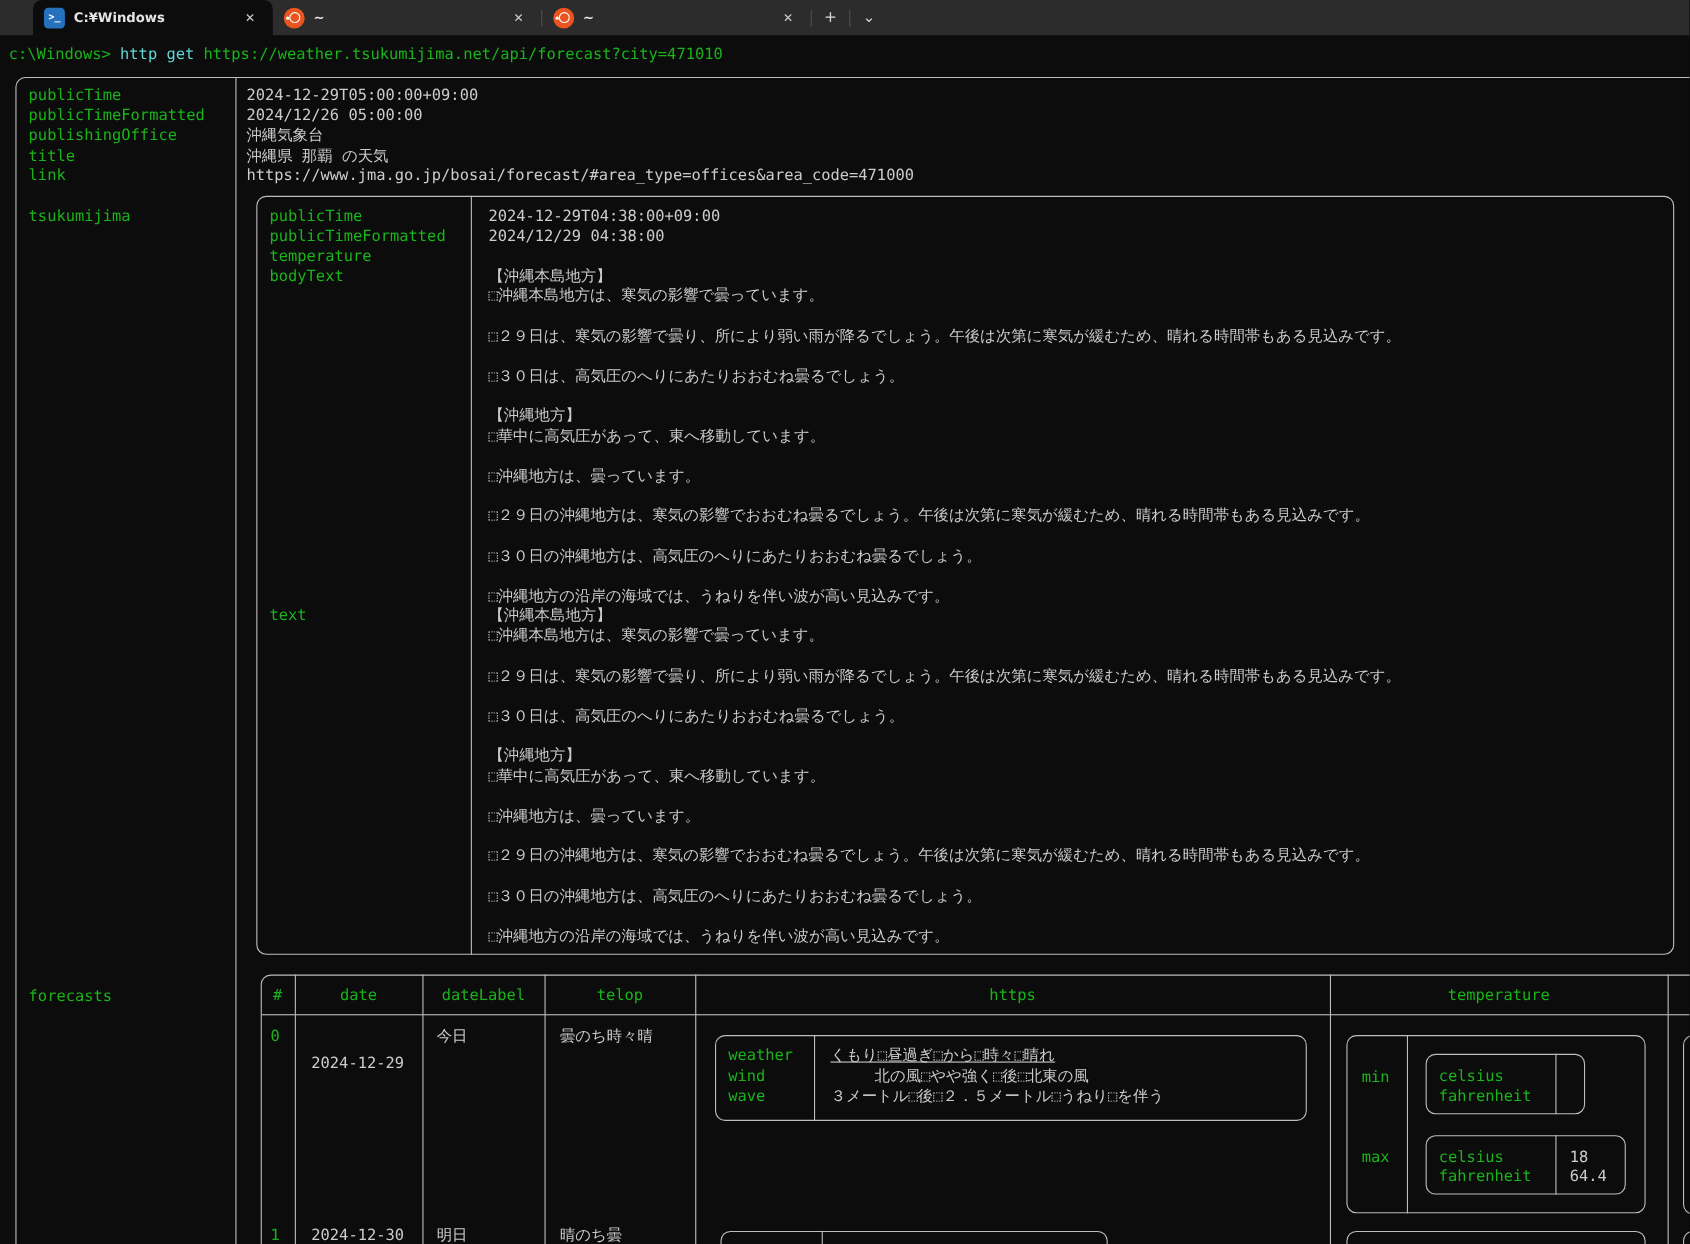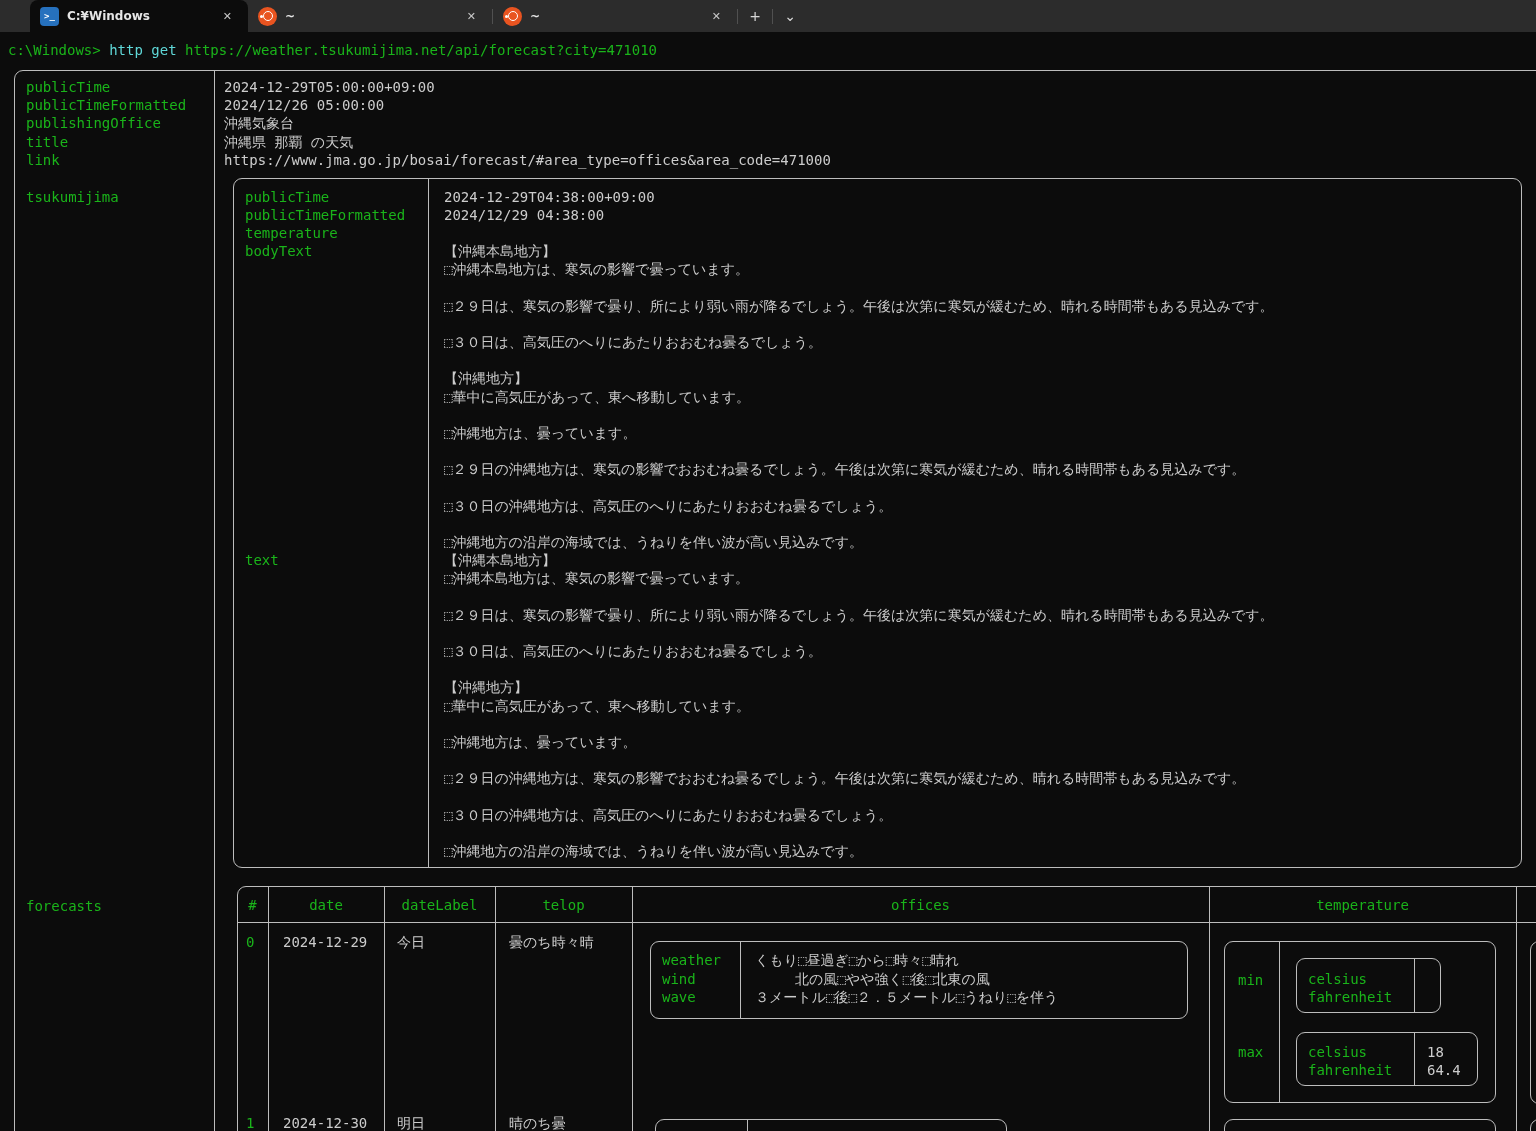--- a/index.html
+++ b/index.html
@@ -134,35 +134,35 @@
 <div class="vline" style="left:384px;top:886px;height:245px;"></div>
 <div class="vline" style="left:495px;top:886px;height:245px;"></div>
 <div class="vline" style="left:632px;top:886px;height:245px;"></div>
 <div class="vline" style="left:1209px;top:886px;height:245px;"></div>
 <div class="vline" style="left:1516px;top:886px;height:245px;"></div>
 
 <div class="t green ctr" style="left:237px;top:896px;width:31px;">#</div>
 <div class="t green ctr" style="left:268px;top:896px;width:116px;">date</div>
 <div class="t green ctr" style="left:384px;top:896px;width:111px;">dateLabel</div>
 <div class="t green ctr" style="left:495px;top:896px;width:137px;">telop</div>
-<div class="t green ctr" style="left:632px;top:896px;width:577px;">offices</div>
+<div class="t green ctr" style="left:632px;top:896px;width:577px;">https</div>
 <div class="t green ctr" style="left:1209px;top:896px;width:307px;">temperature</div>
 <div class="hline" style="left:238px;top:922px;width:1298px;"></div>
 
 <div class="t green" style="left:246px;top:933px;">0</div>
-<div class="t" style="left:283px;top:933px;">2024-12-29</div>
+<div class="t" style="left:283px;top:958px;">2024-12-29</div>
 <div class="t" style="left:397px;top:933px;">今日</div>
 <div class="t" style="left:509px;top:933px;">曇のち時々晴</div>
 
 <div class="box" style="left:650px;top:941px;width:538px;height:78px;"></div>
 <div class="vline" style="left:740px;top:941px;height:78px;"></div>
 <div class="t green" style="left:662px;top:951px;">weather</div>
 <div class="t green" style="left:662px;top:970px;text-align:right;">wind</div>
 <div class="t green" style="left:662px;top:988px;">wave</div>
-<div class="t" style="left:755px;top:951px;">くもり⬚昼過ぎ⬚から⬚時々⬚晴れ</div>
+<div class="t" style="left:755px;top:951px;text-decoration:underline;">くもり⬚昼過ぎ⬚から⬚時々⬚晴れ</div>
 <div class="t" style="left:795px;top:970px;">北の風⬚やや強く⬚後⬚北東の風</div>
 <div class="t" style="left:755px;top:988px;">３メートル⬚後⬚２．５メートル⬚うねり⬚を伴う</div>
 
 <div class="box" style="left:1224px;top:941px;width:272px;height:162px;"></div>
 <div class="vline" style="left:1279px;top:941px;height:162px;"></div>
 <div class="t green" style="left:1238px;top:971px;">min</div>
 <div class="t green" style="left:1238px;top:1043px;">max</div>
 
 <div class="box" style="left:1296px;top:958px;width:145px;height:55px;"></div>
 <div class="vline" style="left:1414px;top:958px;height:55px;"></div>

